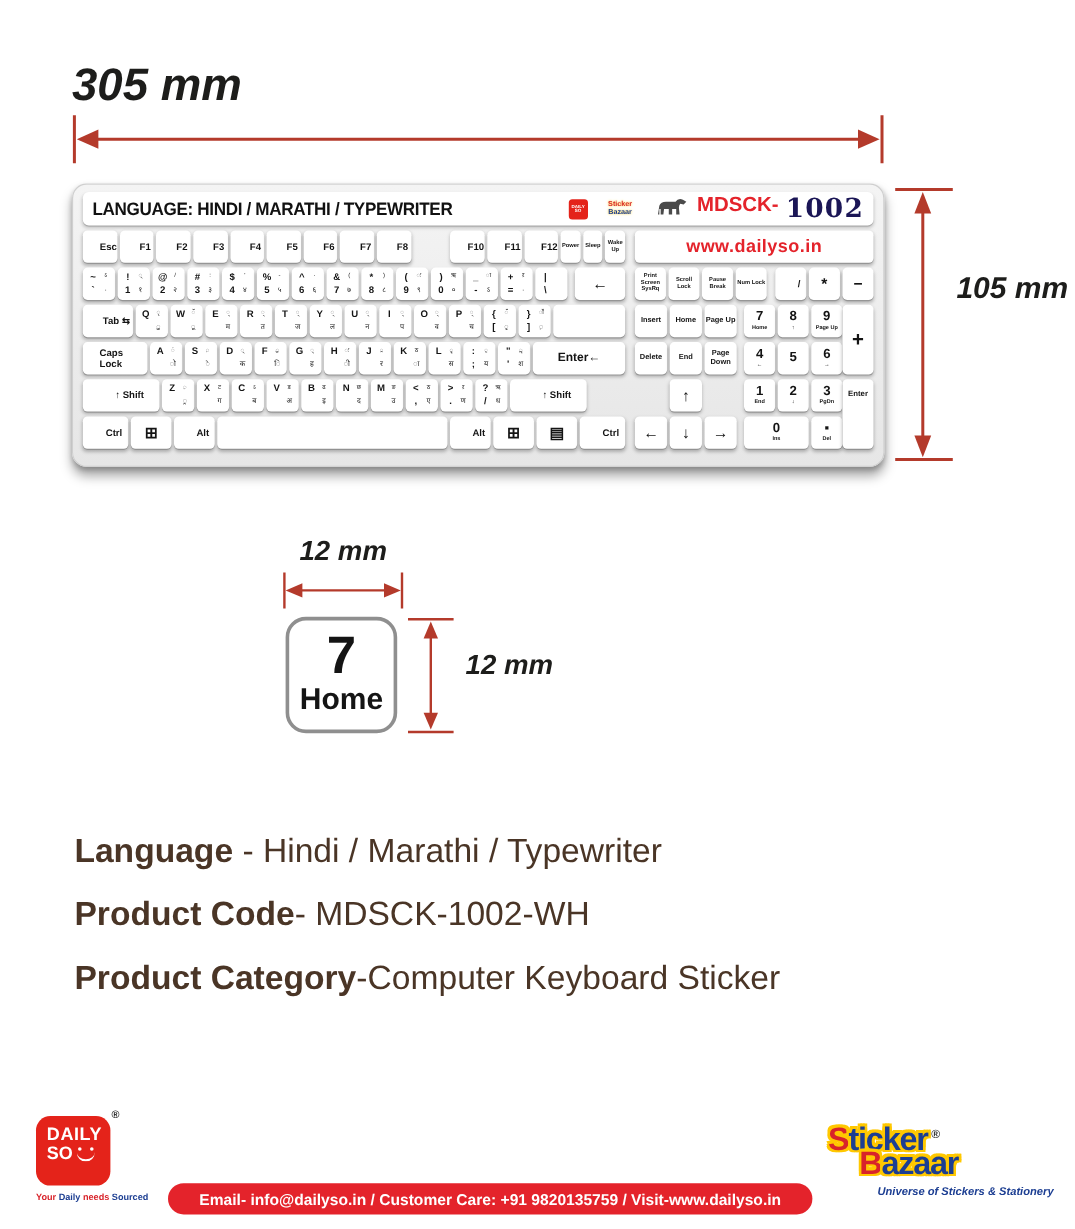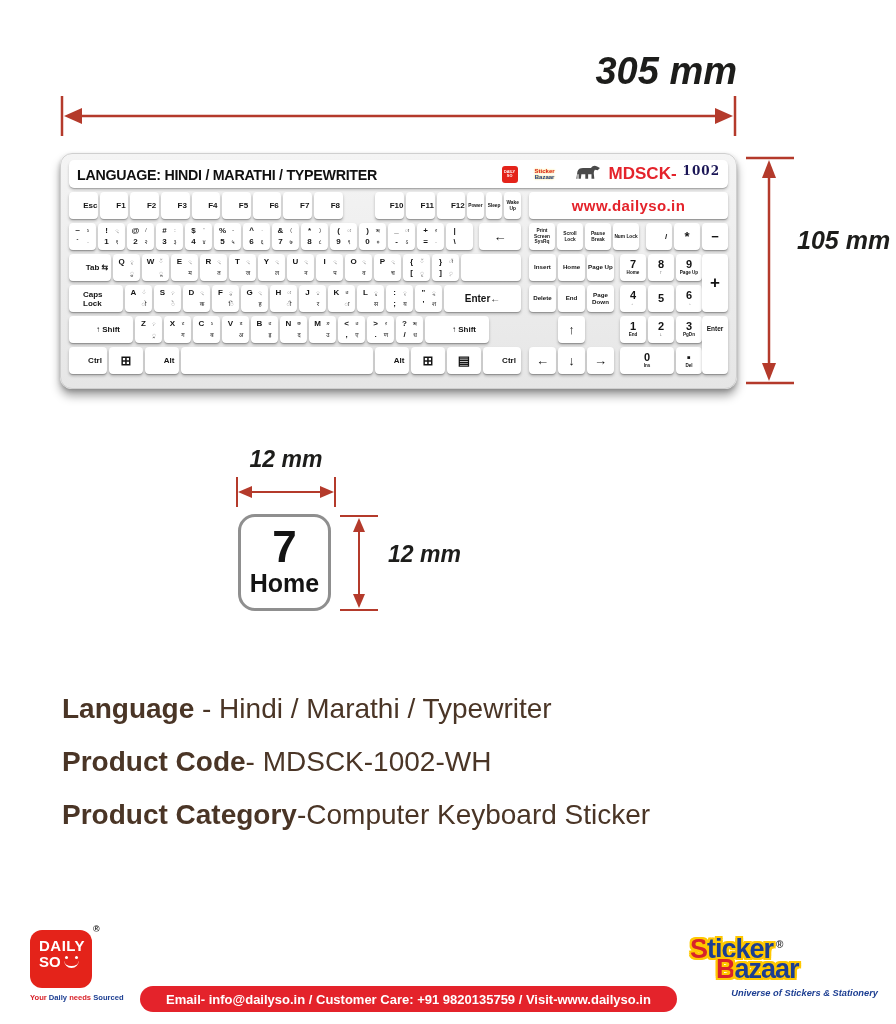--- a/index.html
+++ b/index.html
@@ -3,21 +3,21 @@
 <meta charset="utf-8">
 <style>
   html,body{margin:0;padding:0;background:#fff;}
   .canvas{position:relative;width:896px;height:1024px;background:#fff;overflow:hidden;
           font-family:"Liberation Sans",sans-serif;color:#1a1a1a;}
 
   
   .dim{position:absolute;color:var(--dim-red,#b43a2b);}
   .dim svg{display:block;}
   .dim-label{position:absolute;font-weight:bold;font-style:italic;color:#1d1d1b;}
-  .lbl-305{left:60px;top:50px;width:677px;text-align:right;font-size:38px;}
+  .lbl-305{left:60px;top:50px;width:677px;text-align:left;font-size:38px;}
   .lbl-105{left:797px;top:226px;font-size:25px;}
   .lbl-12h{left:230px;top:446px;width:112px;text-align:center;font-size:23px;}
   .lbl-12v{left:388px;top:541px;font-size:23px;}
 
   
   .sticker{position:absolute;left:60px;top:153px;width:677px;height:236px;
            background:linear-gradient(#f4f4f4,#e6e6e6);
            border:1px solid #cfcfcf;border-radius:12px;
            box-shadow:0 7px 10px rgba(0,0,0,.35),0 2px 4px rgba(0,0,0,.2);box-sizing:border-box;}
   .kb-header{margin:6px 8px 4px;height:28px;background:#fff;border-radius:5px;
@@ -28,21 +28,21 @@
   .mini-ds{width:16px;height:17px;background:var(--logo-red,#e4231a);border-radius:3px;
            color:#fff;font-size:3.8px;font-weight:bold;display:flex;align-items:center;
            justify-content:center;text-align:center;line-height:1.1;}
   .mini-sb{width:40px;text-align:center;line-height:1;}
   .mini-sb i{display:block;font-style:normal;font-weight:bold;font-size:6px;
              text-shadow:0 0 2px var(--sb-yellow,#ffc800);}
   .mini-sb .r{color:#d8232a;}.mini-sb .b{color:var(--sb-blue,#1c3e92);}
   .lion{color:#4a4a4a;}
   .model{display:flex;align-items:flex-start;gap:6px;white-space:nowrap;}
   .model .mp{color:var(--accent-red,#e4232b);font-weight:bold;font-size:17px;}
-  .model .mn{color:var(--navy,#1b1656);font-weight:bold;font-size:12px;
+  .model .mn{color:var(--navy,#1b1656);font-weight:bold;font-size:22px;
              font-family:"DejaVu Serif",serif;letter-spacing:1px;}
 
   .kb-body{display:flex;gap:8px;padding:0 8px;}
   .zone{display:block;}
   .zone.main{width:452px;}
   .zone.right{width:199px;position:relative;}
   .krow{display:flex;gap:2px;height:27px;margin-bottom:4px;}
   .key{background:#fff;border-radius:4px;box-shadow:0 1px 0 rgba(0,0,0,.18),0 2px 3px rgba(0,0,0,.25);
        display:flex;align-items:center;justify-content:center;color:#141414;font-weight:bold;
        font-size:9px;box-sizing:border-box;flex:0 0 auto;overflow:hidden;}

